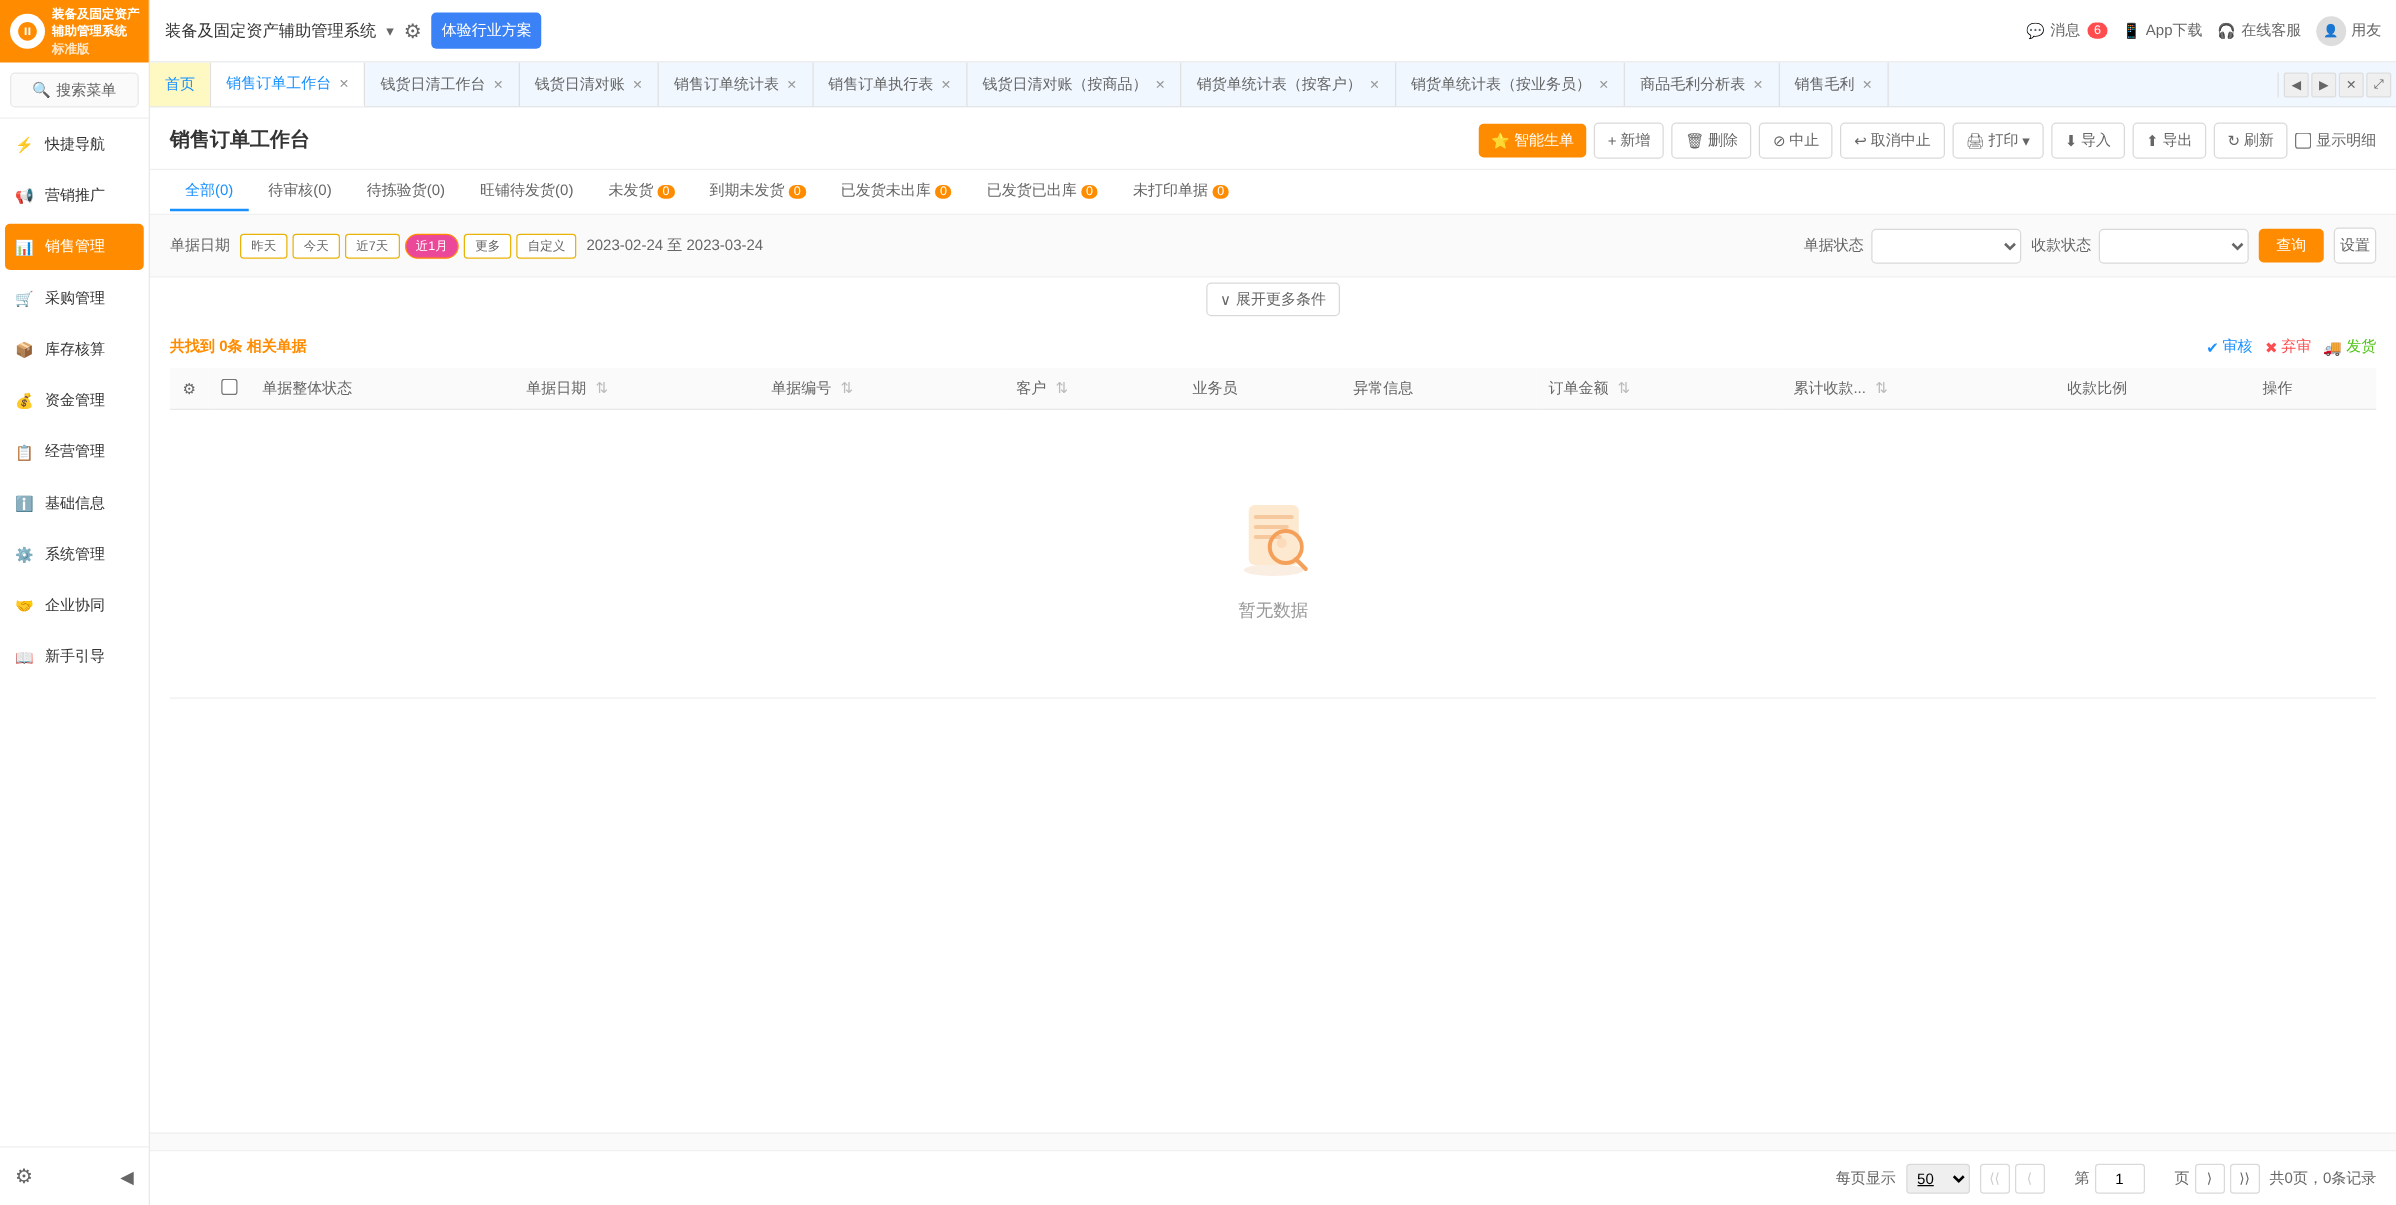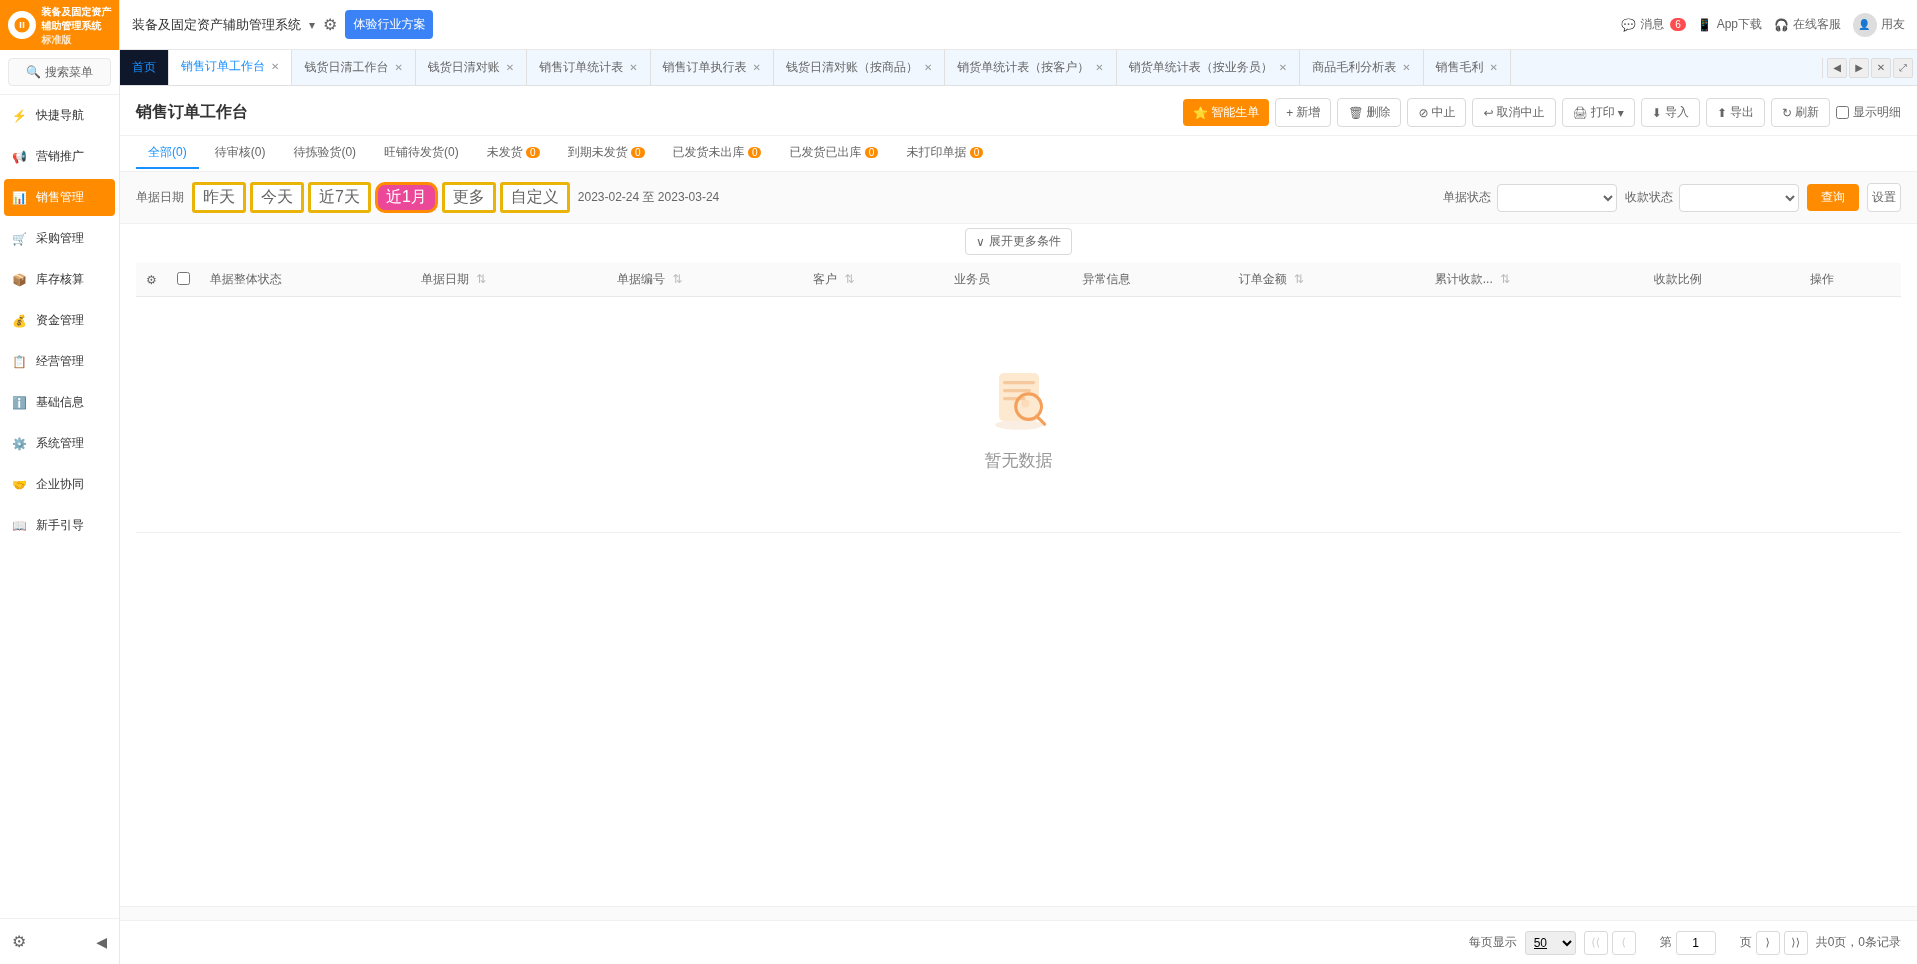--- a/index.html
+++ b/index.html
@@ -31,21 +31,21 @@
     .topbar-actions { display: flex; align-items: center; gap: 12px; color: #666; }
     .topbar-action-item { display: flex; align-items: center; gap: 4px; cursor: pointer; font-size: 12px; }
     .badge { background: #ff4d4f; color: white; border-radius: 10px; padding: 1px 5px; font-size: 10px; margin-left: 2px; }
     .user-area { display: flex; align-items: center; gap: 4px; cursor: pointer; }
     .user-avatar { width: 24px; height: 24px; background: #ddd; border-radius: 50%; display: flex; align-items: center; justify-content: center; }
 
     
     .tabbar { height: 36px; background: #f0f7ff; border-bottom: 1px solid #e0e0e0; display: flex; align-items: center; overflow: hidden; }
     .tab { height: 36px; padding: 0 12px; display: flex; align-items: center; gap: 4px; cursor: pointer; color: #666; border-right: 1px solid #e0e0e0; font-size: 12px; white-space: nowrap; flex-shrink: 0; }
     .tab.active { background: white; color: #1890ff; border-bottom: 2px solid white; }
-    .tab.home { background: #0f172a; color: #1890ff; }
+    .tab.home { background: #fef9c3; color: #1890ff; }
     .tab-close { font-size: 10px; color: #999; cursor: pointer; margin-left: 2px; }
     .tabbar-nav { display: flex; align-items: center; margin-left: auto; padding: 0 4px; gap: 2px; border-left: 1px solid #e0e0e0; }
     .tabbar-nav-btn { width: 20px; height: 20px; display: flex; align-items: center; justify-content: center; cursor: pointer; color: #666; border: 1px solid #ddd; border-radius: 2px; font-size: 10px; }
 
     
     .content { flex: 1; display: flex; flex-direction: column; overflow: hidden; background: #fff; }
     .content-header { padding: 12px 16px 8px; border-bottom: 1px solid #f0f0f0; display: flex; align-items: center; justify-content: space-between; }
     .content-title { font-size: 16px; font-weight: bold; color: #333; }
     .content-actions { display: flex; align-items: center; gap: 6px; }
     .btn-smart { background: #ff8c00; color: white; border: none; border-radius: 4px; padding: 5px 10px; cursor: pointer; font-size: 12px; display: flex; align-items: center; gap: 3px; }
@@ -54,21 +54,21 @@
     
     .subtabs { padding: 0 16px; border-bottom: 1px solid #f0f0f0; display: flex; align-items: center; gap: 4px; height: 36px; }
     .subtab { padding: 6px 12px; cursor: pointer; color: #666; font-size: 12px; border-bottom: 2px solid transparent; }
     .subtab.active { color: #1890ff; border-bottom: 2px solid #1890ff; }
     .subtab-badge-orange { background: #ff8c00; color: white; border-radius: 10px; padding: 0px 4px; font-size: 10px; }
 
     
     .filter-area { padding: 10px 16px; border-bottom: 1px solid #f0f0f0; display: flex; align-items: center; gap: 8px; flex-wrap: wrap; background: #fafafa; }
     .filter-label { color: #666; font-size: 12px; flex-shrink: 0; }
     .filter-date-btns { display: flex; gap: 4px; align-items: center; }
-    .filter-date-btn { padding: 2px 8px; border: 3px solid #eab308; border-radius: 3px; cursor: pointer; background: white; font-size: 16px; color: #666; }
+    .filter-date-btn { padding: 2px 8px; border: 1px solid #eab308; border-radius: 3px; cursor: pointer; background: white; font-size: 10px; color: #666; }
     .filter-date-btn.active { background: #ec4899; color: white; border-color: #ff8c00; border-radius: 10px; }
     .filter-date-range { color: #666; font-size: 11px; }
     .filter-spacer { flex: 1; }
     .filter-group { display: flex; align-items: center; gap: 6px; }
     .filter-select { height: 28px; border: 1px solid #d9d9d9; border-radius: 4px; padding: 0 8px; background: white; color: #666; font-size: 12px; min-width: 120px; }
     .filter-btn-query { background: #ff8c00; color: white; border: none; border-radius: 4px; padding: 5px 14px; cursor: pointer; font-size: 12px; }
     .filter-btn-set { background: white; color: #666; border: 1px solid #d9d9d9; border-radius: 4px; padding: 5px 4px; cursor: pointer; font-size: 12px; text-align: right; }
     .expand-btn { background: white; border: 1px solid #d9d9d9; border-radius: 4px; padding: 4px 10px; cursor: pointer; font-size: 12px; color: #666; display: flex; align-items: center; gap: 4px; }
 
     
@@ -87,21 +87,21 @@
     thead tr { background: #fafafa; }
     th { padding: 8px 10px; text-align: left; color: #666; border-bottom: 1px solid #e8e8e8; white-space: nowrap; font-weight: normal; }
     th .sort-icon { margin-left: 4px; color: #bbb; }
     td { padding: 8px 10px; border-bottom: 1px solid #f0f0f0; color: #333; }
     .checkbox-col { width: 30px; }
     .settings-col { width: 30px; }
 
     
     .empty-state { display: flex; flex-direction: column; align-items: center; justify-content: center; padding: 60px; color: #999; }
     .empty-icon { width: 80px; height: 80px; margin-bottom: 12px; }
-    .empty-text { font-size: 17px; color: #999; }
+    .empty-text { font-size: 14px; color: #999; }
 
     
     .pagination { height: 44px; border-top: 1px solid #f0f0f0; display: flex; align-items: center; justify-content: flex-end; padding: 0 16px; gap: 8px; }
     .pagination-label { color: #666; font-size: 12px; margin-left: 20px; }
     .pagination-select { height: 24px; border: 1px solid #d9d9d9; border-radius: 3px; padding: 0 4px; font-size: 12px; text-decoration: underline; }
     .pagination-nav { display: flex; align-items: center; gap: 4px; }
     .pagination-btn { width: 24px; height: 24px; border: 1px solid #d9d9d9; border-radius: 3px; background: white; cursor: pointer; display: flex; align-items: center; justify-content: center; font-size: 11px; color: #666; }
     .pagination-btn:disabled { color: #ccc; cursor: not-allowed; }
     .pagination-input { width: 40px; height: 24px; border: 1px solid #d9d9d9; border-radius: 3px; text-align: center; font-size: 12px; }
     .pagination-info { color: #666; font-size: 12px; }
@@ -392,20 +392,41 @@
       <button class="filter-btn-set">设置</button>
     </div>
 
     <div class="filter-row2">
       <button class="expand-btn">
         <span>∨</span>
         <span>展开更多条件</span>
       </button>
     </div>
 
+    <div class="table-toolbar">
+      <div class="table-count">
+        <span>共找到</span>
+        <span style="color:#ff8c00;font-weight:bold;">0条</span>
+        <span>相关单据</span>
+      </div>
+      <div class="table-ops">
+        <span class="table-op-btn approve">
+          <span>✔</span>
+          <span>审核</span>
+        </span>
+        <span class="table-op-btn reject">
+          <span>✖</span>
+          <span>弃审</span>
+        </span>
+        <span class="table-op-btn ship">
+          <span>🚚</span>
+          <span>发货</span>
+        </span>
+      </div>
+    </div>
 
     <div class="table-wrap">
       <table>
         <thead>
           <tr>
             <th class="settings-col">⚙</th>
             <th class="checkbox-col">
               <input type="checkbox" style="">
             </th>
             <th>

